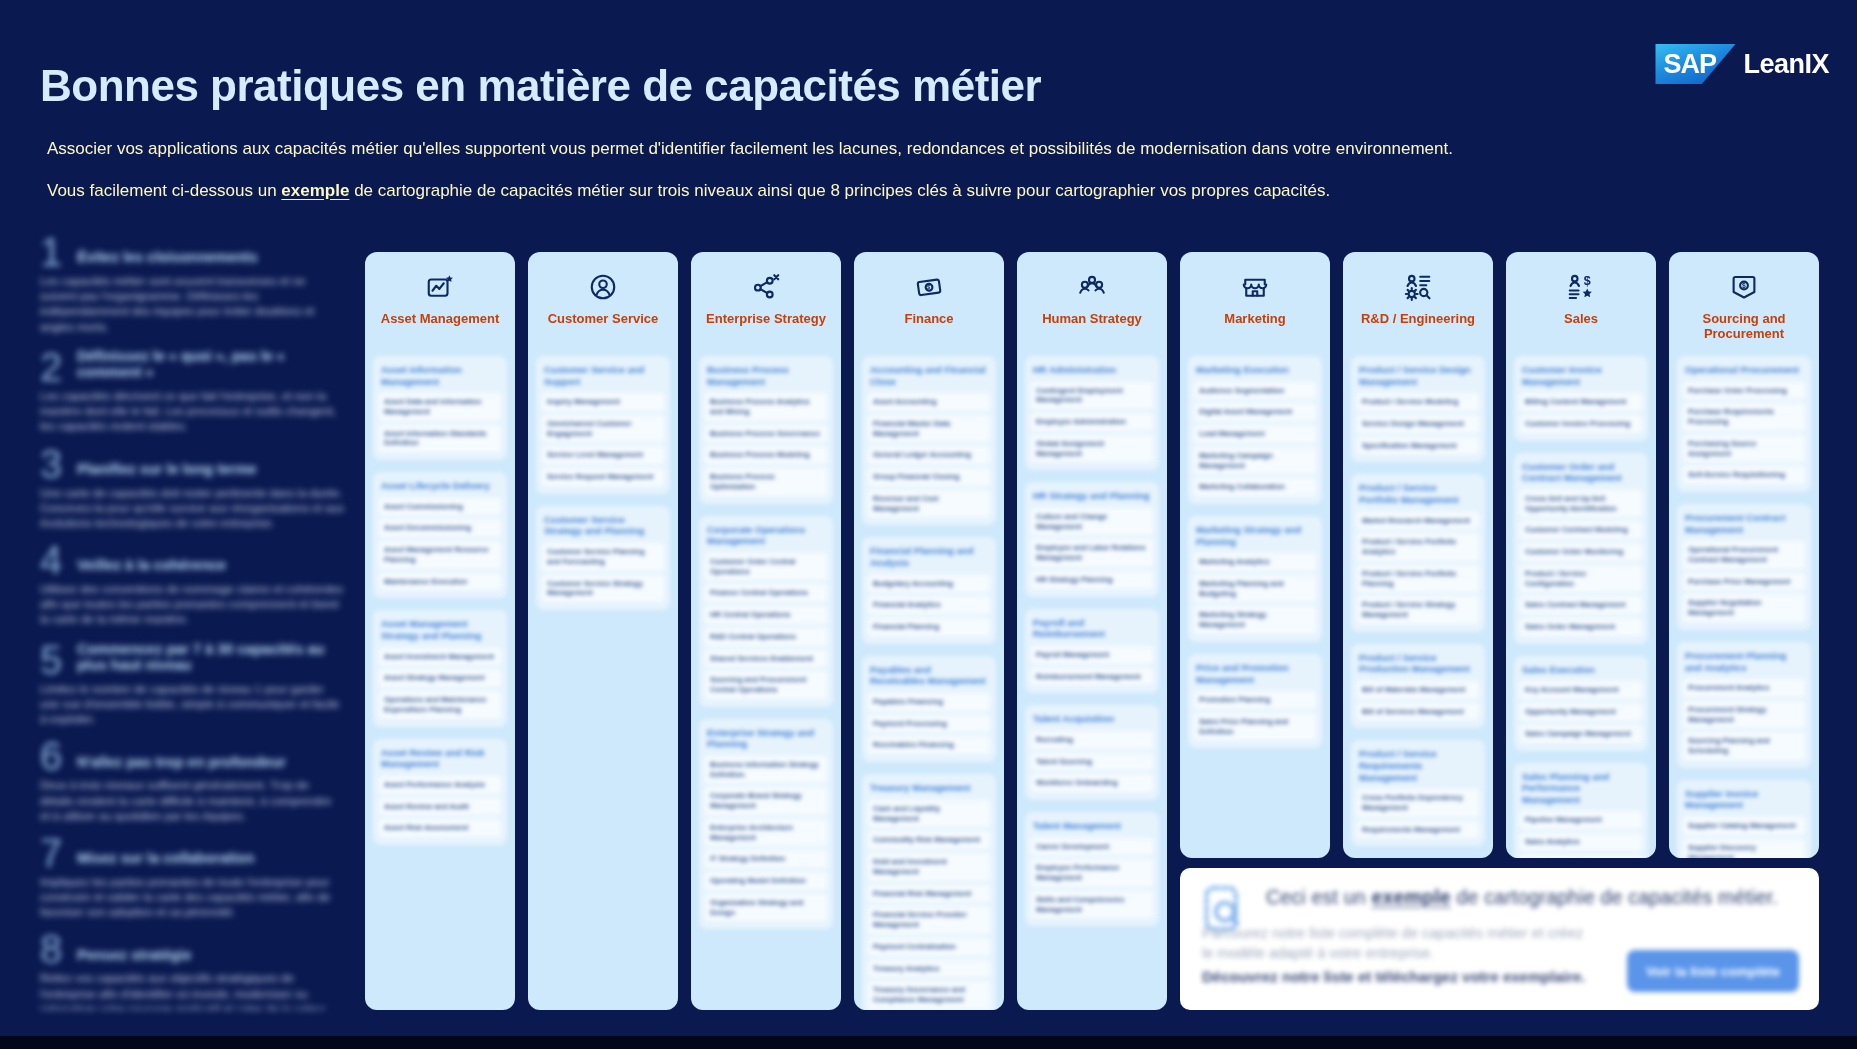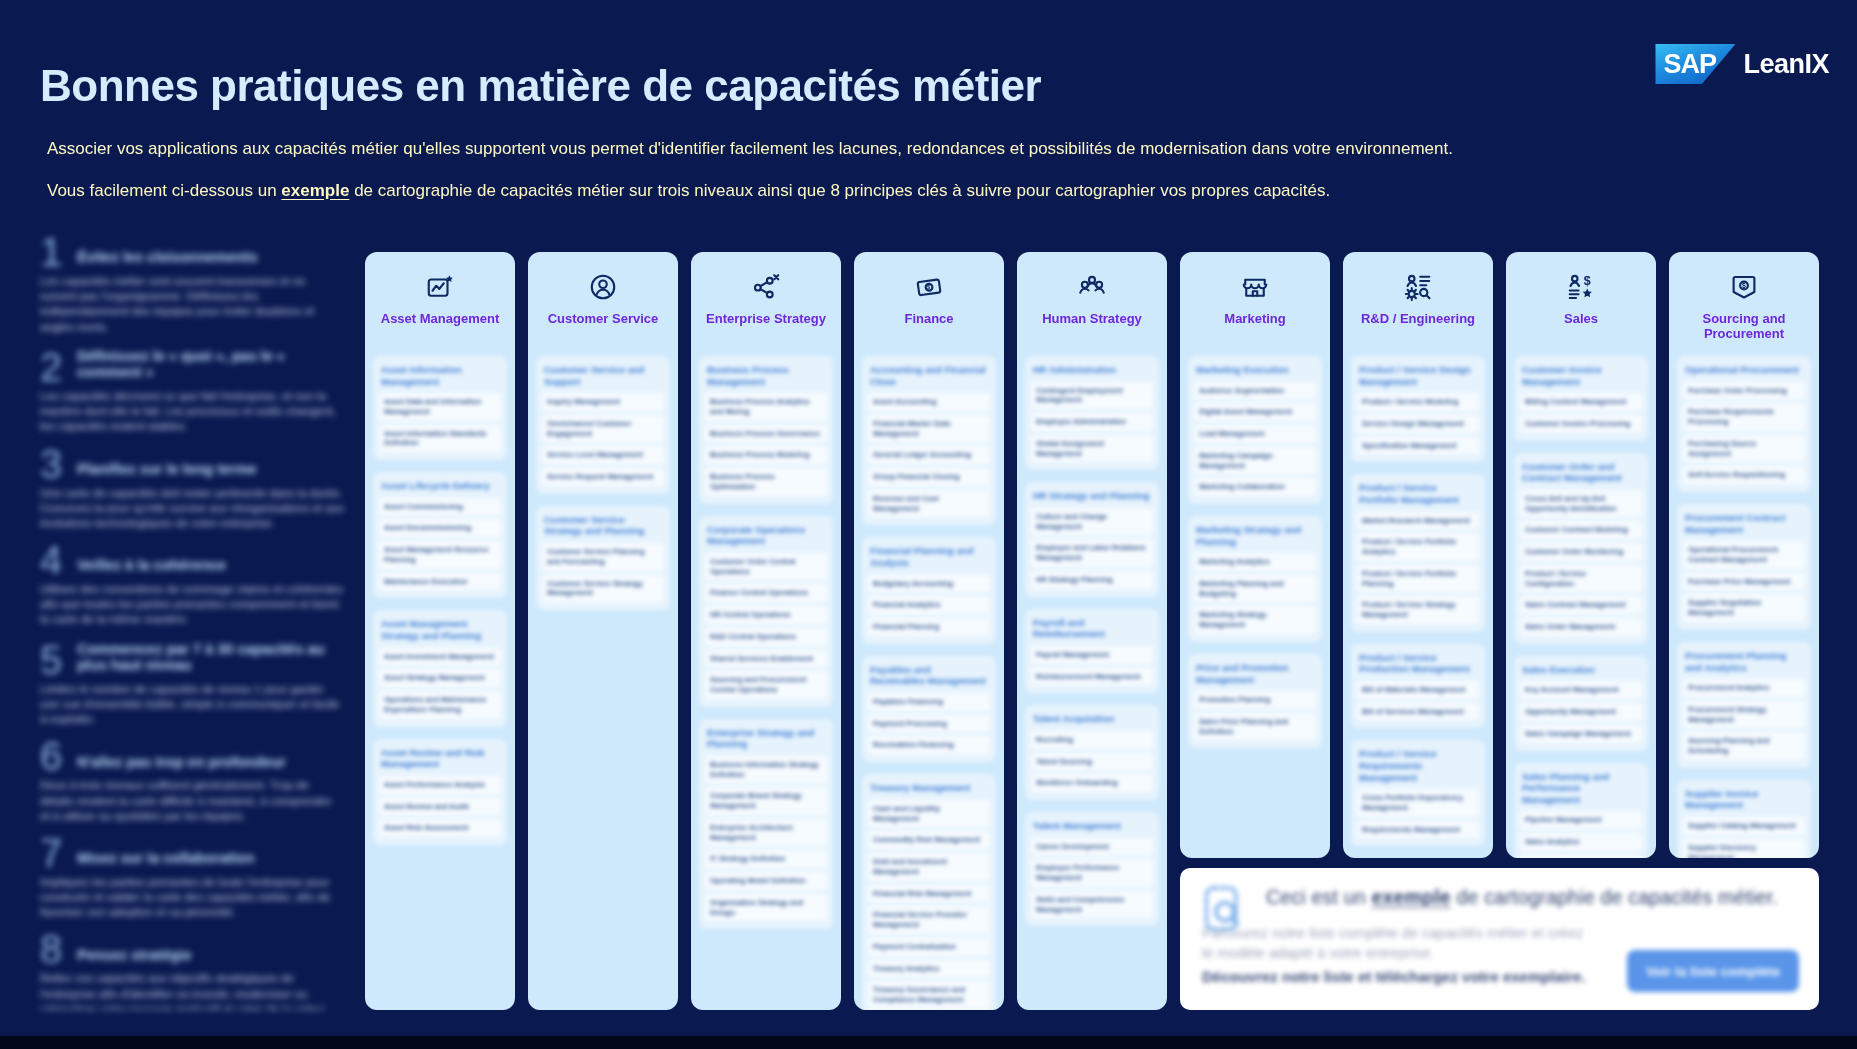--- a/index.html
+++ b/index.html
@@ -41,21 +41,21 @@
 
   
   .columns{position:absolute;left:365px;top:252px;display:flex;gap:13px;}
   .col{width:150px;background:#cfe9fc;border-radius:12px;overflow:hidden;box-sizing:border-box;flex:none;}
   .col.tall{height:758px;}
   .col.short{height:606px;}
   .col-head{height:98px;text-align:center;padding-top:20px;box-sizing:border-box;}
   .col-head svg{width:30px;height:30px;stroke:#0d2a63;fill:none;stroke-width:1.7;stroke-linecap:round;stroke-linejoin:round;}
   .col-head svg .fill{fill:#0d2a63;stroke:none;}
   .col-head svg .tfill{fill:#0d2a63;stroke:none;font-family:"Liberation Sans",sans-serif;}
-  .col-title{font-size:13px;font-weight:800;color:#6d28d9;line-height:1.15;margin-top:6px;padding:0 6px;}
+  .col-title{font-size:13px;font-weight:800;color:#c2410c;line-height:1.15;margin-top:6px;padding:0 6px;}
   .cards{padding:6px 8px 0;filter:blur(2.2px);}
   .cap-card{background:#e6f3fd;border-radius:8px;padding:7px 6px 4px;margin-bottom:12px;}
   .card-title{color:#3d7bd3;font-weight:700;font-size:9.5px;line-height:1.22;margin:1px 2px 6px;}
   .cap-item{
     background:#f6fbff;border-radius:4px;padding:4px 5px;margin-bottom:4px;
     font-size:7.5px;font-weight:600;color:#35558e;line-height:1.3;
   }
 
   
   .callout{

